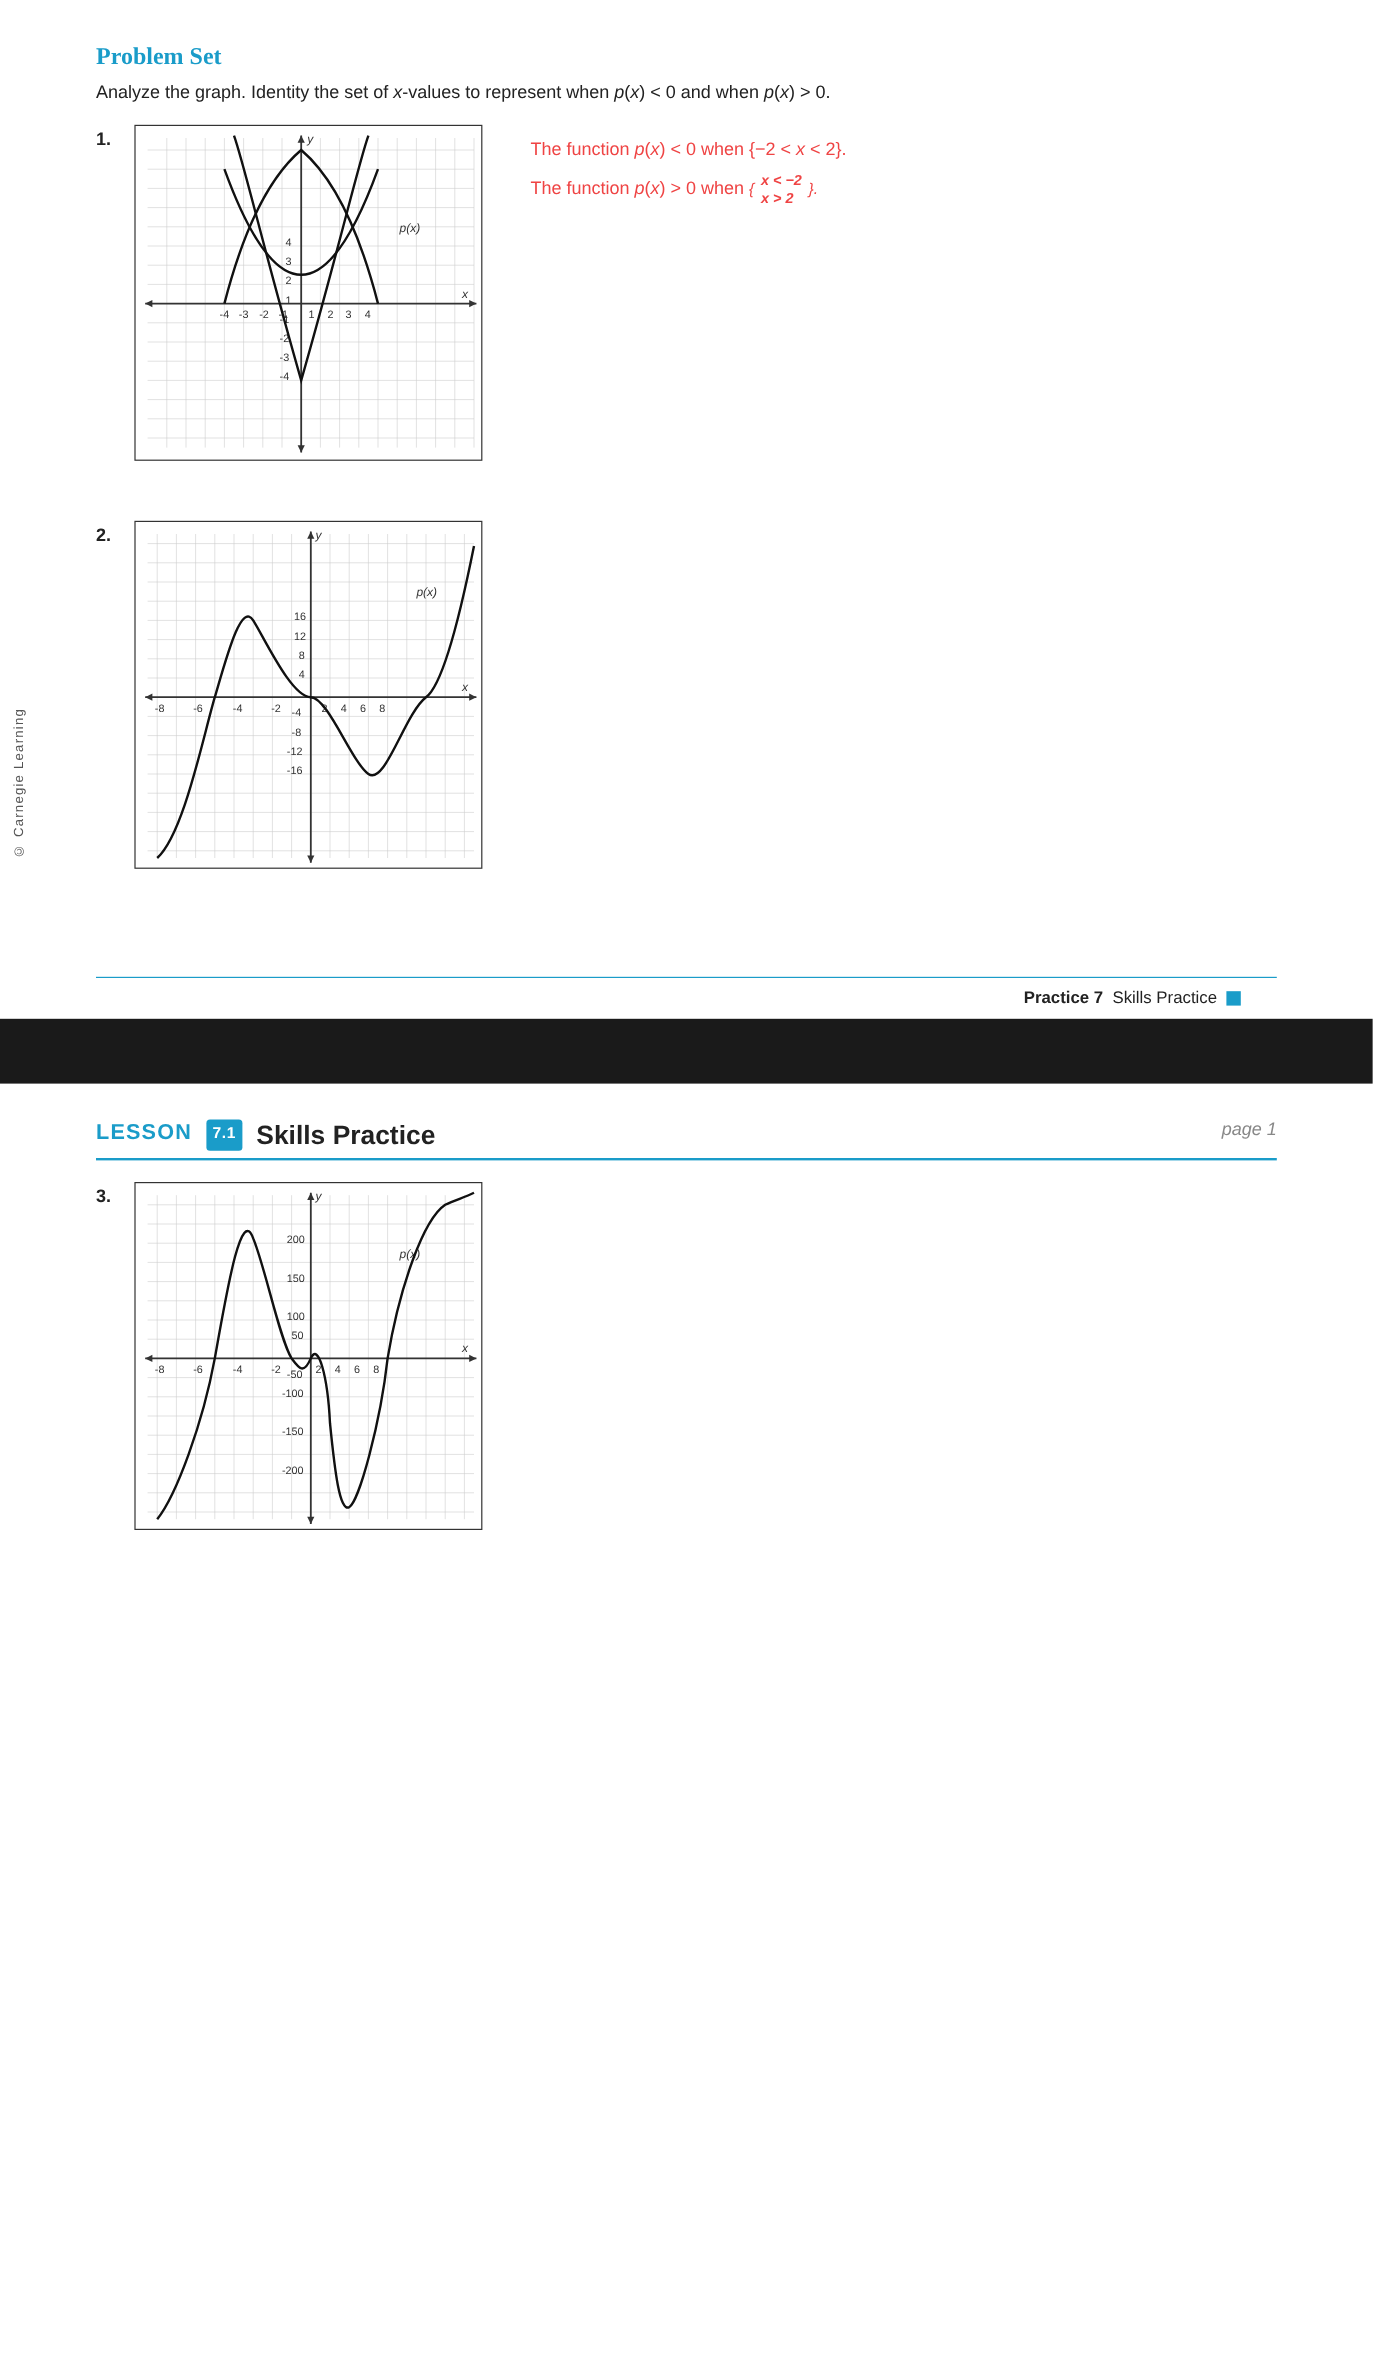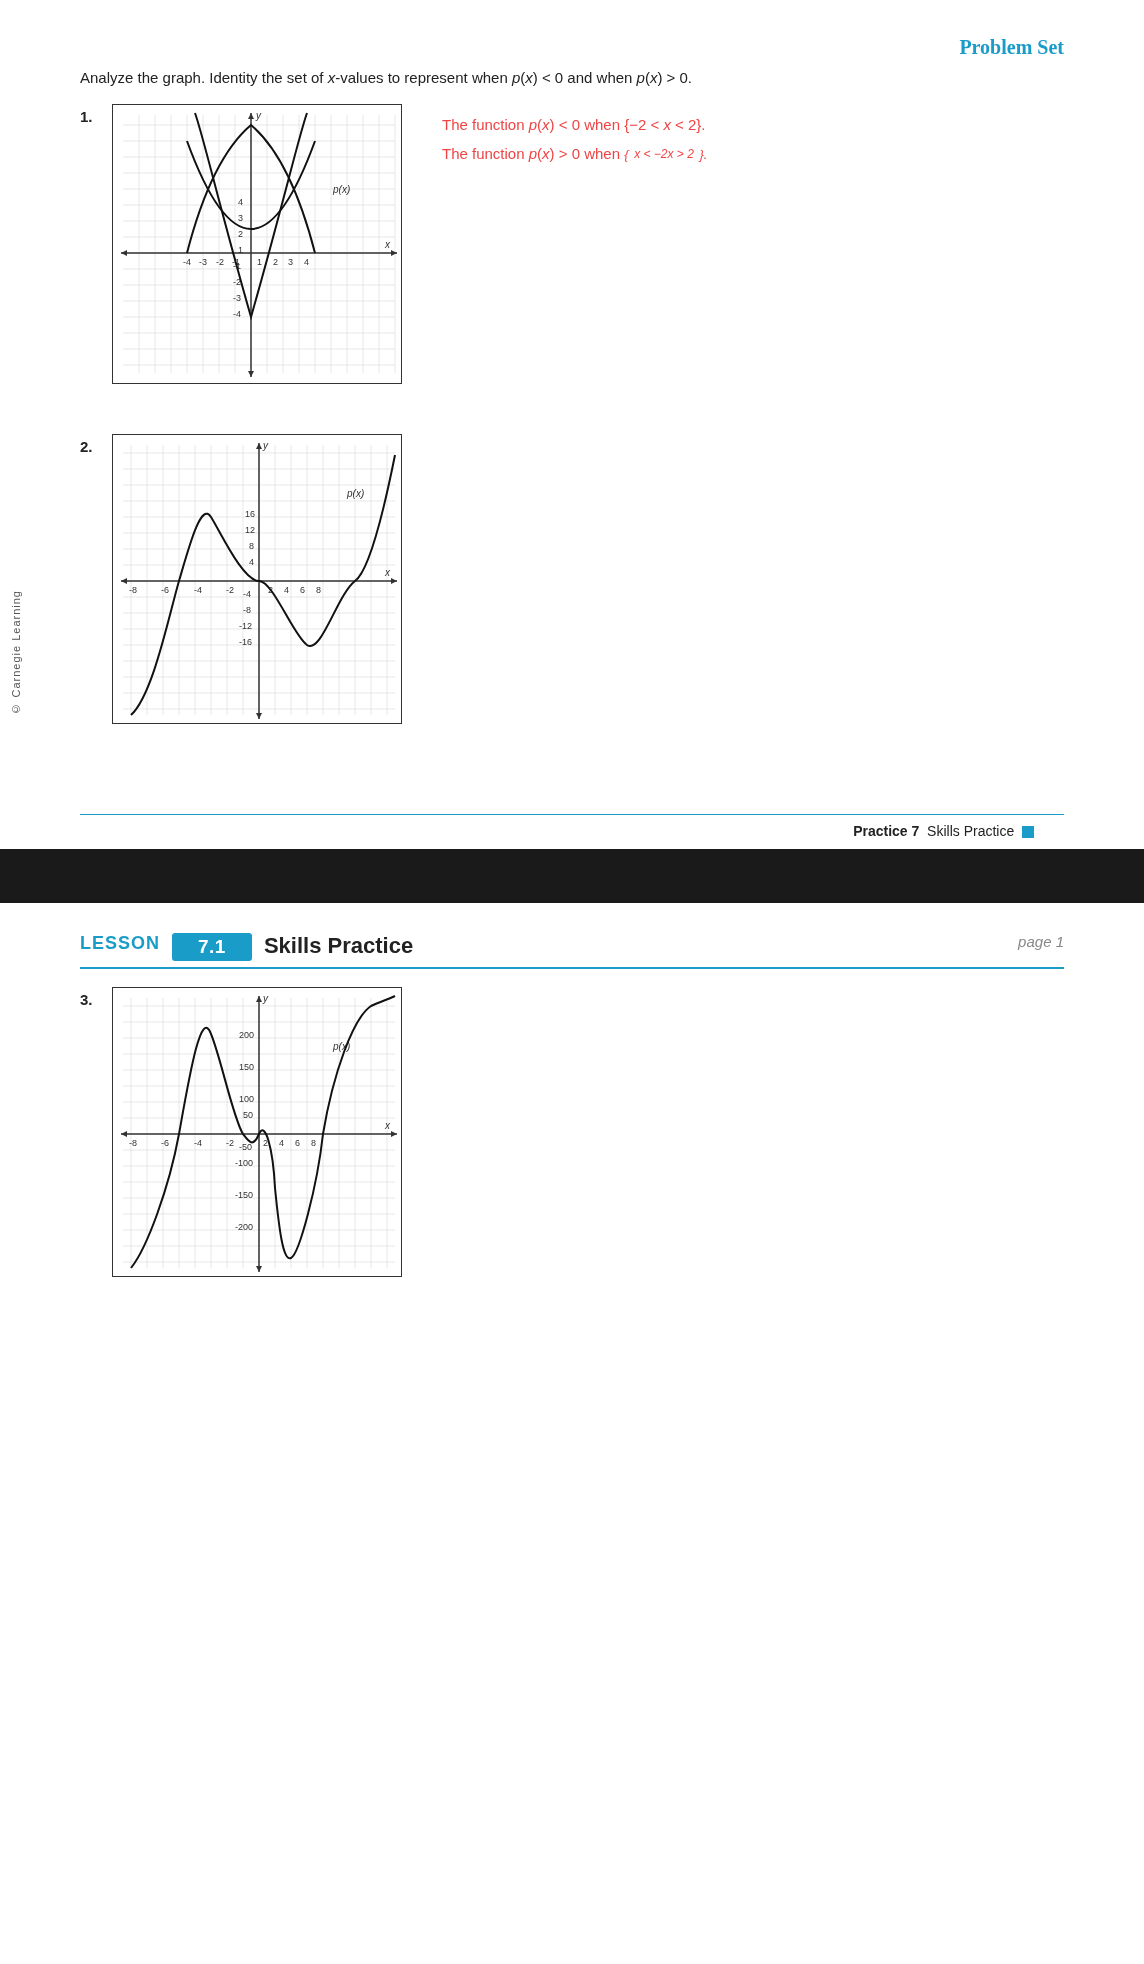--- a/index.html
+++ b/index.html
@@ -13,21 +13,20 @@
       overflow-x: hidden;
     }
     .page-top {
       padding: 36px 80px 0 80px;
     }
     .problem-set-title {
       font-size: 20px;
       font-weight: bold;
       color: #1a9cc9;
       margin-bottom: 10px;
-      text-align: right;
     }
     .problem-set-instructions {
       font-size: 15px;
       color: #222;
       margin-bottom: 18px;
       font-family: Arial, sans-serif;
     }
     .problem-set-instructions em {
       font-style: italic;
     }
@@ -120,22 +119,22 @@
       font-size: 18px;
       font-weight: bold;
       color: #1a9cc9;
       letter-spacing: 1px;
       font-family: Arial, sans-serif;
     }
     .lesson-box {
       background: #1a9cc9;
       color: #fff;
       font-weight: bold;
-      font-size: 19px;
-      padding: 3px 26px;
+      font-size: 13px;
+      padding: 3px 5px;
       border-radius: 3px;
       font-family: Arial, sans-serif;
       letter-spacing: 0.5px;
     }
     .lesson-title {
       font-size: 22px;
       font-weight: bold;
       color: #222;
       font-family: Arial, sans-serif;
     }
@@ -327,21 +326,21 @@
       </div>
 
       <div class="answer-block">
         <div class="answer-line">
           The function <em>p</em>(<em>x</em>) &lt; 0 when {−2 &lt; <em>x</em> &lt; 2}.
         </div>
         <div class="answer-line">
           The function <em>p</em>(<em>x</em>) &gt; 0 when
           <span style="font-style:italic; font-size:13px;">
             {
-            <span style="display:inline-flex; flex-direction:row; font-size:12px; vertical-align:middle; line-height:1.3; margin:0 2px;">
+            <span style="display:inline-flex; flex-direction:column; font-size:12px; vertical-align:middle; line-height:1.3; margin:0 2px;font-weight:bold;">
               <span><em>x</em> &lt; −2</span>
               <span><em>x</em> &gt; 2</span>
             </span>
             }.
           </span>
         </div>
       </div>
     </div>
 
     <div class="problem-row" style="margin-top: 20px;">

